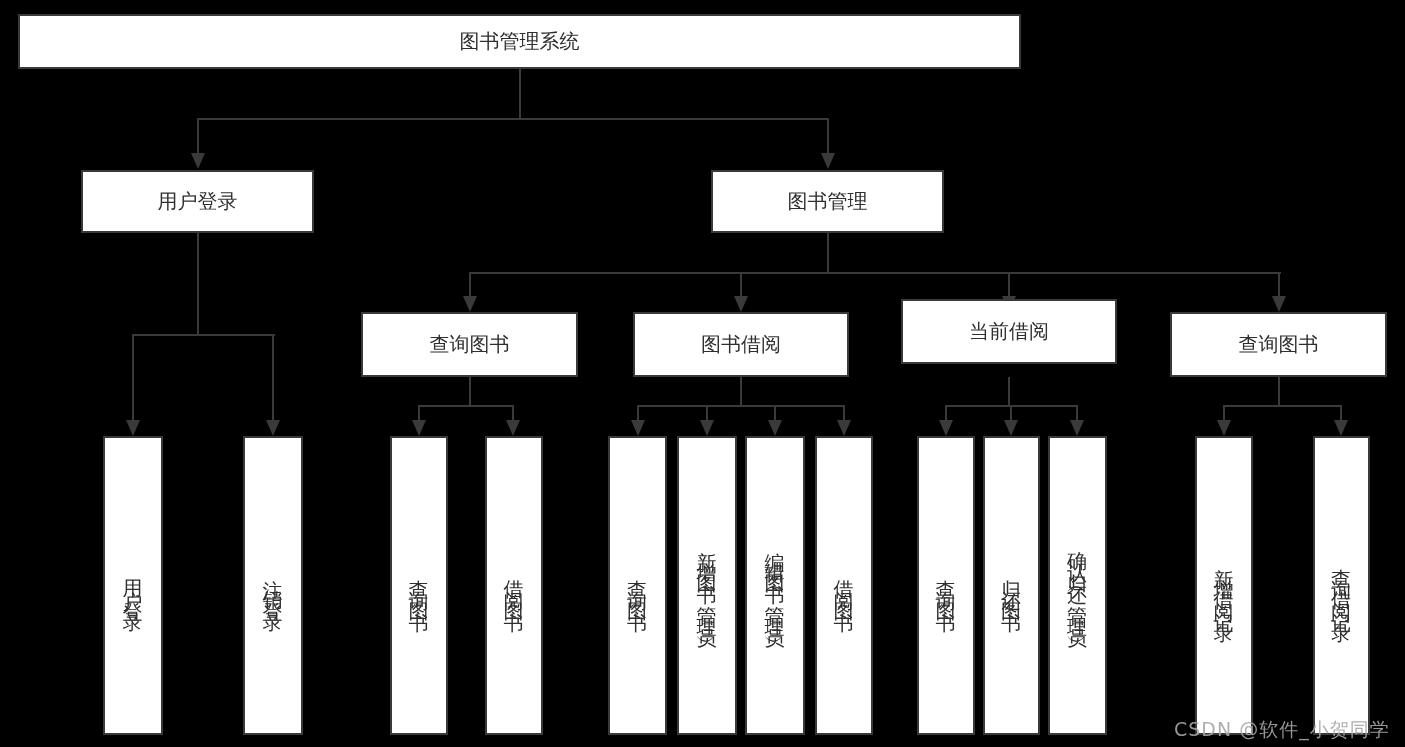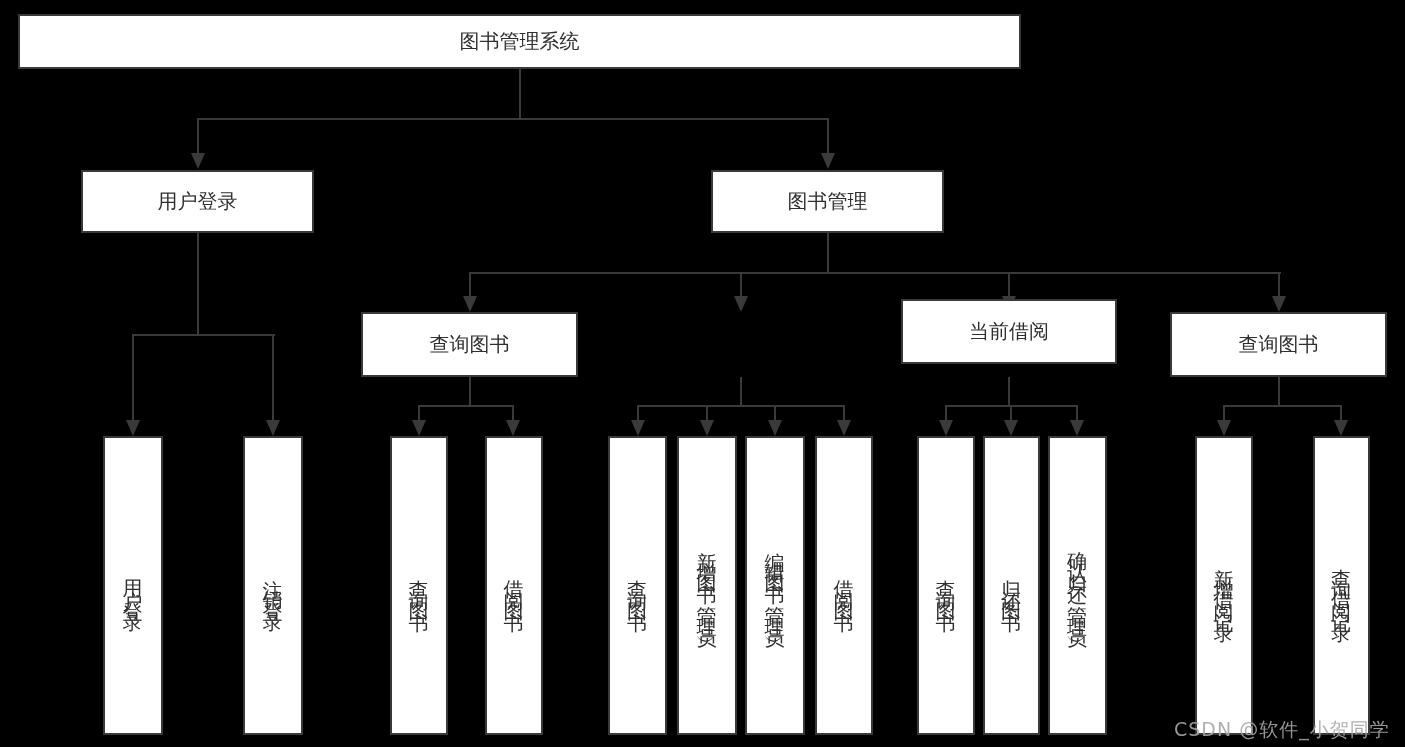--- a/index.html
+++ b/index.html
@@ -65,20 +65,23 @@
   <div class="arrow" style="left:462.5px;top:296px;"></div>
   <div class="vline" style="left:740px;top:272px;height:26px;"></div>
   <div class="arrow" style="left:734px;top:296px;"></div>
   <div class="vline" style="left:1008px;top:272px;height:26px;"></div>
   <div class="arrow" style="left:1002px;top:296px;"></div>
   <div class="vline" style="left:1277.5px;top:272px;height:26px;"></div>
   <div class="arrow" style="left:1271.5px;top:296px;"></div>
 
   <div class="box" style="left:361px;top:312px;width:217px;height:65px;">
     <span>查询图书</span>
+  </div>
+  <div class="box" style="left:633px;top:312px;width:216px;height:65px;">
+    <span>图书借阅</span>
   </div>
   <div class="box" style="left:901px;top:299px;width:216px;height:65px;">
     <span>当前借阅</span>
   </div>
   <div class="box" style="left:1170px;top:312px;width:217px;height:65px;">
     <span>查询图书</span>
   </div>
 
   <div class="vline" style="left:468.5px;top:377px;height:30px;"></div>
   <div class="hline" style="left:418px;top:405px;width:96px;"></div>

